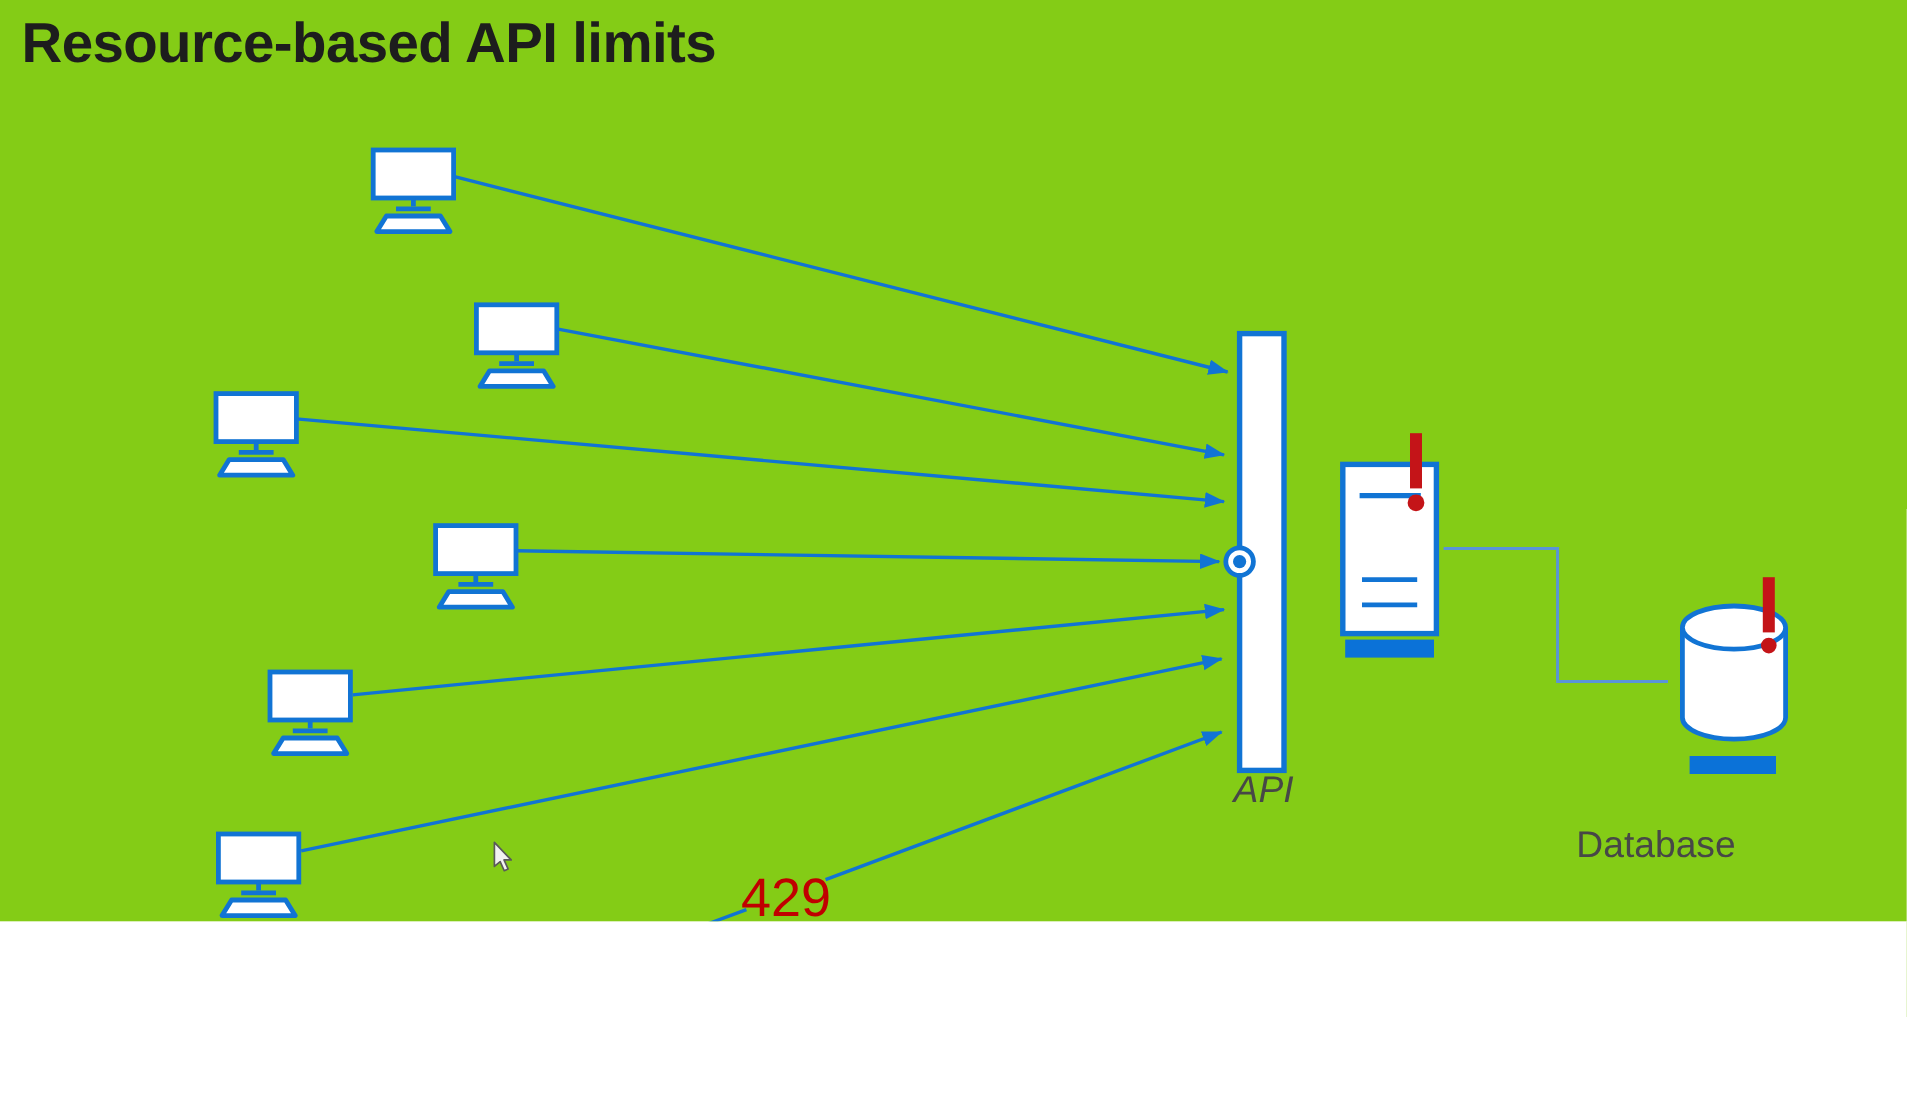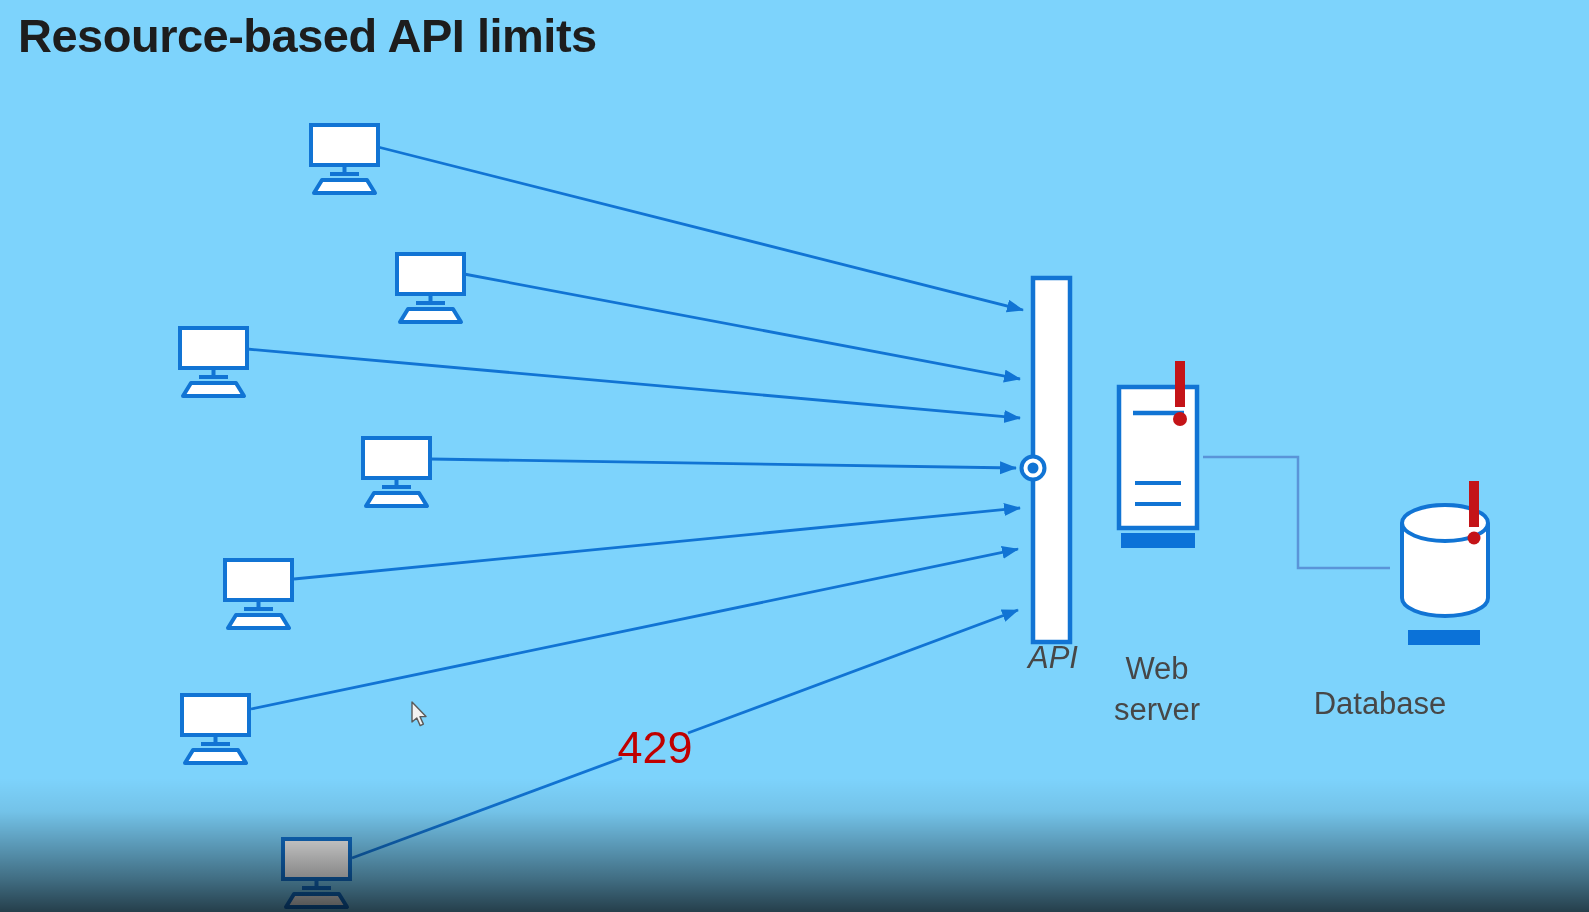--- a/index.html
+++ b/index.html
@@ -6,21 +6,21 @@
     --accent-blue:#1174d4;
     --fill-blue:#0b72d8;
     --connector-blue:#5a94d8;
     --error-red:#c41418;
     --status-red:#c00000;
     --label-gray:#474747;
     --title-dark:#1d1d1d;
   }
   html,body{margin:0;padding:0;background:#ffffff;}
   .stage{
-    position:relative;width:1589px;height:912px;background:#7dd3fc;
+    position:relative;width:1589px;height:768px;background:#84cc16;
     overflow:hidden;font-family:"Liberation Sans", sans-serif;
   }
   svg.diagram{position:absolute;left:0;top:0;}
   .icon-stroke{stroke:var(--accent-blue);fill:none;}
   .icon-fillwhite{stroke:var(--accent-blue);fill:#ffffff;}
   .arrowline{stroke:var(--accent-blue);stroke-width:2.8;fill:none;}
   .arrowhead{fill:var(--accent-blue);}
   .solid-blue{fill:var(--fill-blue);stroke:none;}
   .excl{fill:var(--error-red);stroke:none;}
   .lbl{
@@ -114,23 +114,19 @@
 
     <g transform="translate(412,702)">
       <path d="M0 0 L0 20 L4.8 16 L8.2 23.6 L11.4 22.1 L8 14.6 L14 14.6 Z" fill="#f2f2f2" stroke="#5a5a5a" stroke-width="1.4" stroke-linejoin="round"></path>
     </g>
   </svg>
 
   <div class="slide-title">Resource-based API limits</div>
 
   <div class="lbl" style="left:1053px;top:637px;font-style:italic;">API</div>
 
-  <div class="lbl" style="left:1157px;top:648px;">
-    <div>Web</div>
-    <div>server</div>
-  </div>
 
   <div class="lbl" style="left:1380px;top:683px;">Database</div>
 
   <div class="status-code">429</div>
 
   <div class="fade-overlay"></div>
 </div>
 
 </body></html>

